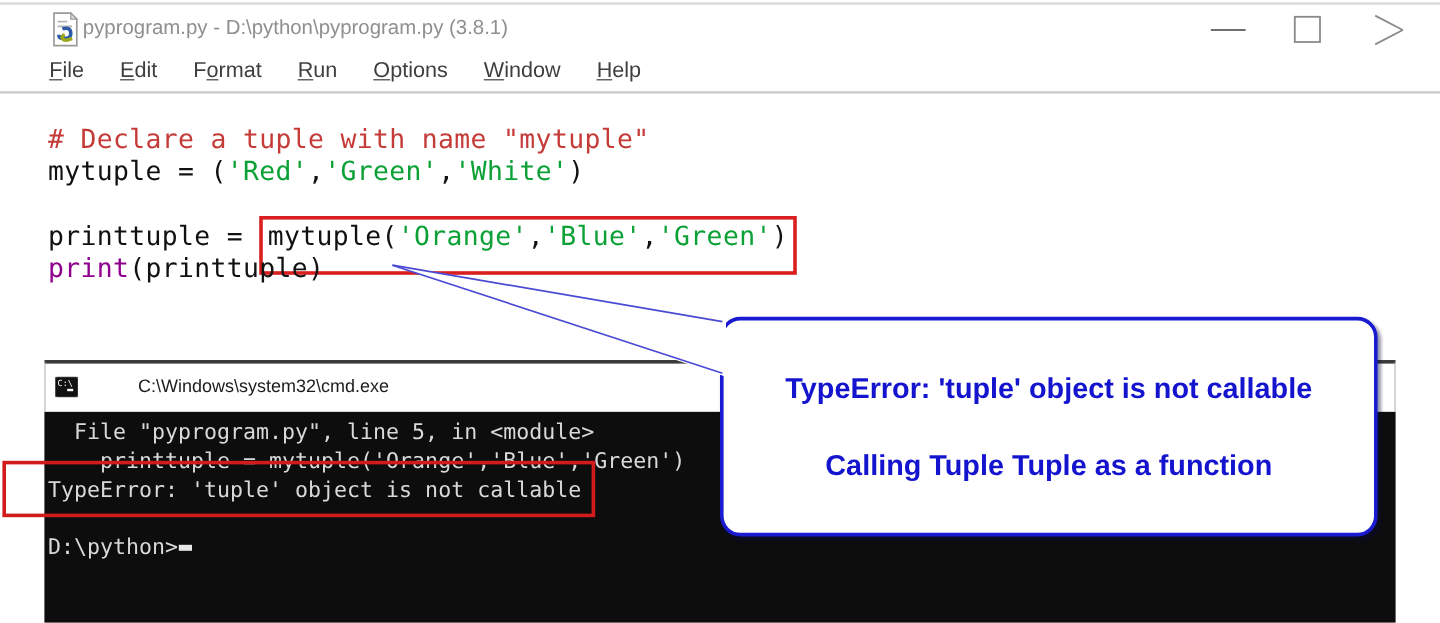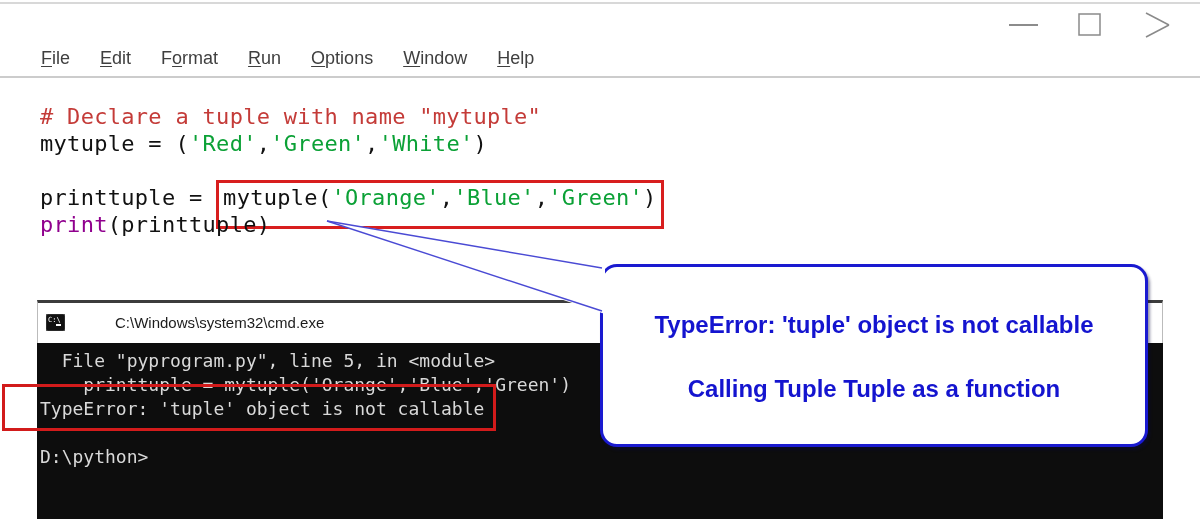--- a/index.html
+++ b/index.html
@@ -27,38 +27,49 @@
   .tok-builtin { color:#90008e; }
   .err-box { display:inline-block; border:3px solid #d81e1e; padding:1px 4px 15px 4px; margin:-4px 0 -7px 0; }
 
   
   .cmd-window { position:absolute; left:37px; top:300px; width:1126px; height:219px; z-index:2; }
   .cmd-titlebar { position:relative; width:100%; height:43px; background:#ffffff; border-top:3px solid #3c3c3c; border-left:1px solid #bbbbbb; border-right:1px solid #bbbbbb; }
   .cmd-icon { position:absolute; left:8px; top:11px; }
   .cmd-title { position:absolute; left:33px; top:11px; font-size:15px; color:#1c1c1c; white-space:nowrap;margin-left:44px; }
   .cmd-console { width:100%; height:176px; background:#0d0d0d; padding:6px 0 0 3px; font-family:"DejaVu Sans Mono", monospace; font-size:18px; line-height:24px; color:#d9d9d9; }
   .console-line { white-space:pre; height:24px; }
-  .console-prompt-line { white-space:pre; height:24px; display:flex; align-items:flex-start;flex-direction:column; }
+  .console-prompt-line { white-space:pre; height:24px; display:flex; align-items:center; }
   .cursor-block { display:inline-block; width:11px; height:5px; background:#e8e8e8; margin-left:1px; margin-bottom:2px; }
 
   
   .console-err-box { position:absolute; left:2px; top:384px; width:494px; height:47px; border:3px solid #d21b1b; z-index:4; }
 
   
   .callout { position:absolute; left:600px; top:264px; width:548px; height:183px; background:#ffffff; border:3px solid #1a1ad0; border-radius:17px; z-index:5; box-shadow:2px 3px 3px rgba(10,10,60,0.45); display:flex; flex-direction:column; align-items:center; padding-top:44px; }
   .callout-line1 { font-size:24px; font-weight:bold; color:#1414cf; white-space:nowrap; }
   .callout-line2 { font-size:24px; font-weight:bold; color:#1414cf; white-space:nowrap; margin-top:36px; }
   .tail-svg { position:absolute; left:0; top:0; width:1200px; height:519px; z-index:6; pointer-events:none; }
 </style>
 </head>
 <body>
 
 <div class="screen">
 
   <div class="idle-topline"></div>
+  <div class="idle-titlebar">
+    <svg class="idle-fileicon" width="24" height="30" viewBox="0 0 24 30">
+      <path d="M2 1 h14 l5 5 v22 h-19 z" fill="#ffffff" stroke="#9a9a9a" stroke-width="1.4"></path>
+      <path d="M16 1 l5 5 h-5 z" fill="#dddddd" stroke="#9a9a9a" stroke-width="1"></path>
+      <line x1="5" y1="8" x2="13" y2="8" stroke="#b5b5b5" stroke-width="1.3"></line>
+      <line x1="5" y1="12" x2="17" y2="12" stroke="#b5b5b5" stroke-width="1.3"></line>
+      <path d="M9 14 q7 -2 7 4 q0 4 -4 4 h-3 q-3 0 -3 -3" fill="none" stroke="#2d5ba8" stroke-width="3"></path>
+      <path d="M17 22 q-6 3 -8 0 q-1 -2 2 -3" fill="none" stroke="#9aa81e" stroke-width="3"></path>
+    </svg>
+    <span class="idle-title">pyprogram.py - D:\python\pyprogram.py (3.8.1)</span>
+  </div>
   <svg class="chrome-icons" width="1200" height="50" viewBox="0 0 1200 50">
     <line x1="1009" y1="25" x2="1038" y2="25" stroke="#6f6f6f" stroke-width="1.6"></line>
     <rect x="1079" y="14" width="21" height="21" fill="none" stroke="#8a8a8a" stroke-width="1.5"></rect>
     <g>
       <line x1="1146" y1="13" x2="1169" y2="25" stroke="#8a8a8a" stroke-width="1.5"></line>
       <line x1="1146" y1="37" x2="1169" y2="25" stroke="#8a8a8a" stroke-width="1.5"></line>
     </g>
   </svg>
 
   <div class="menubar">

